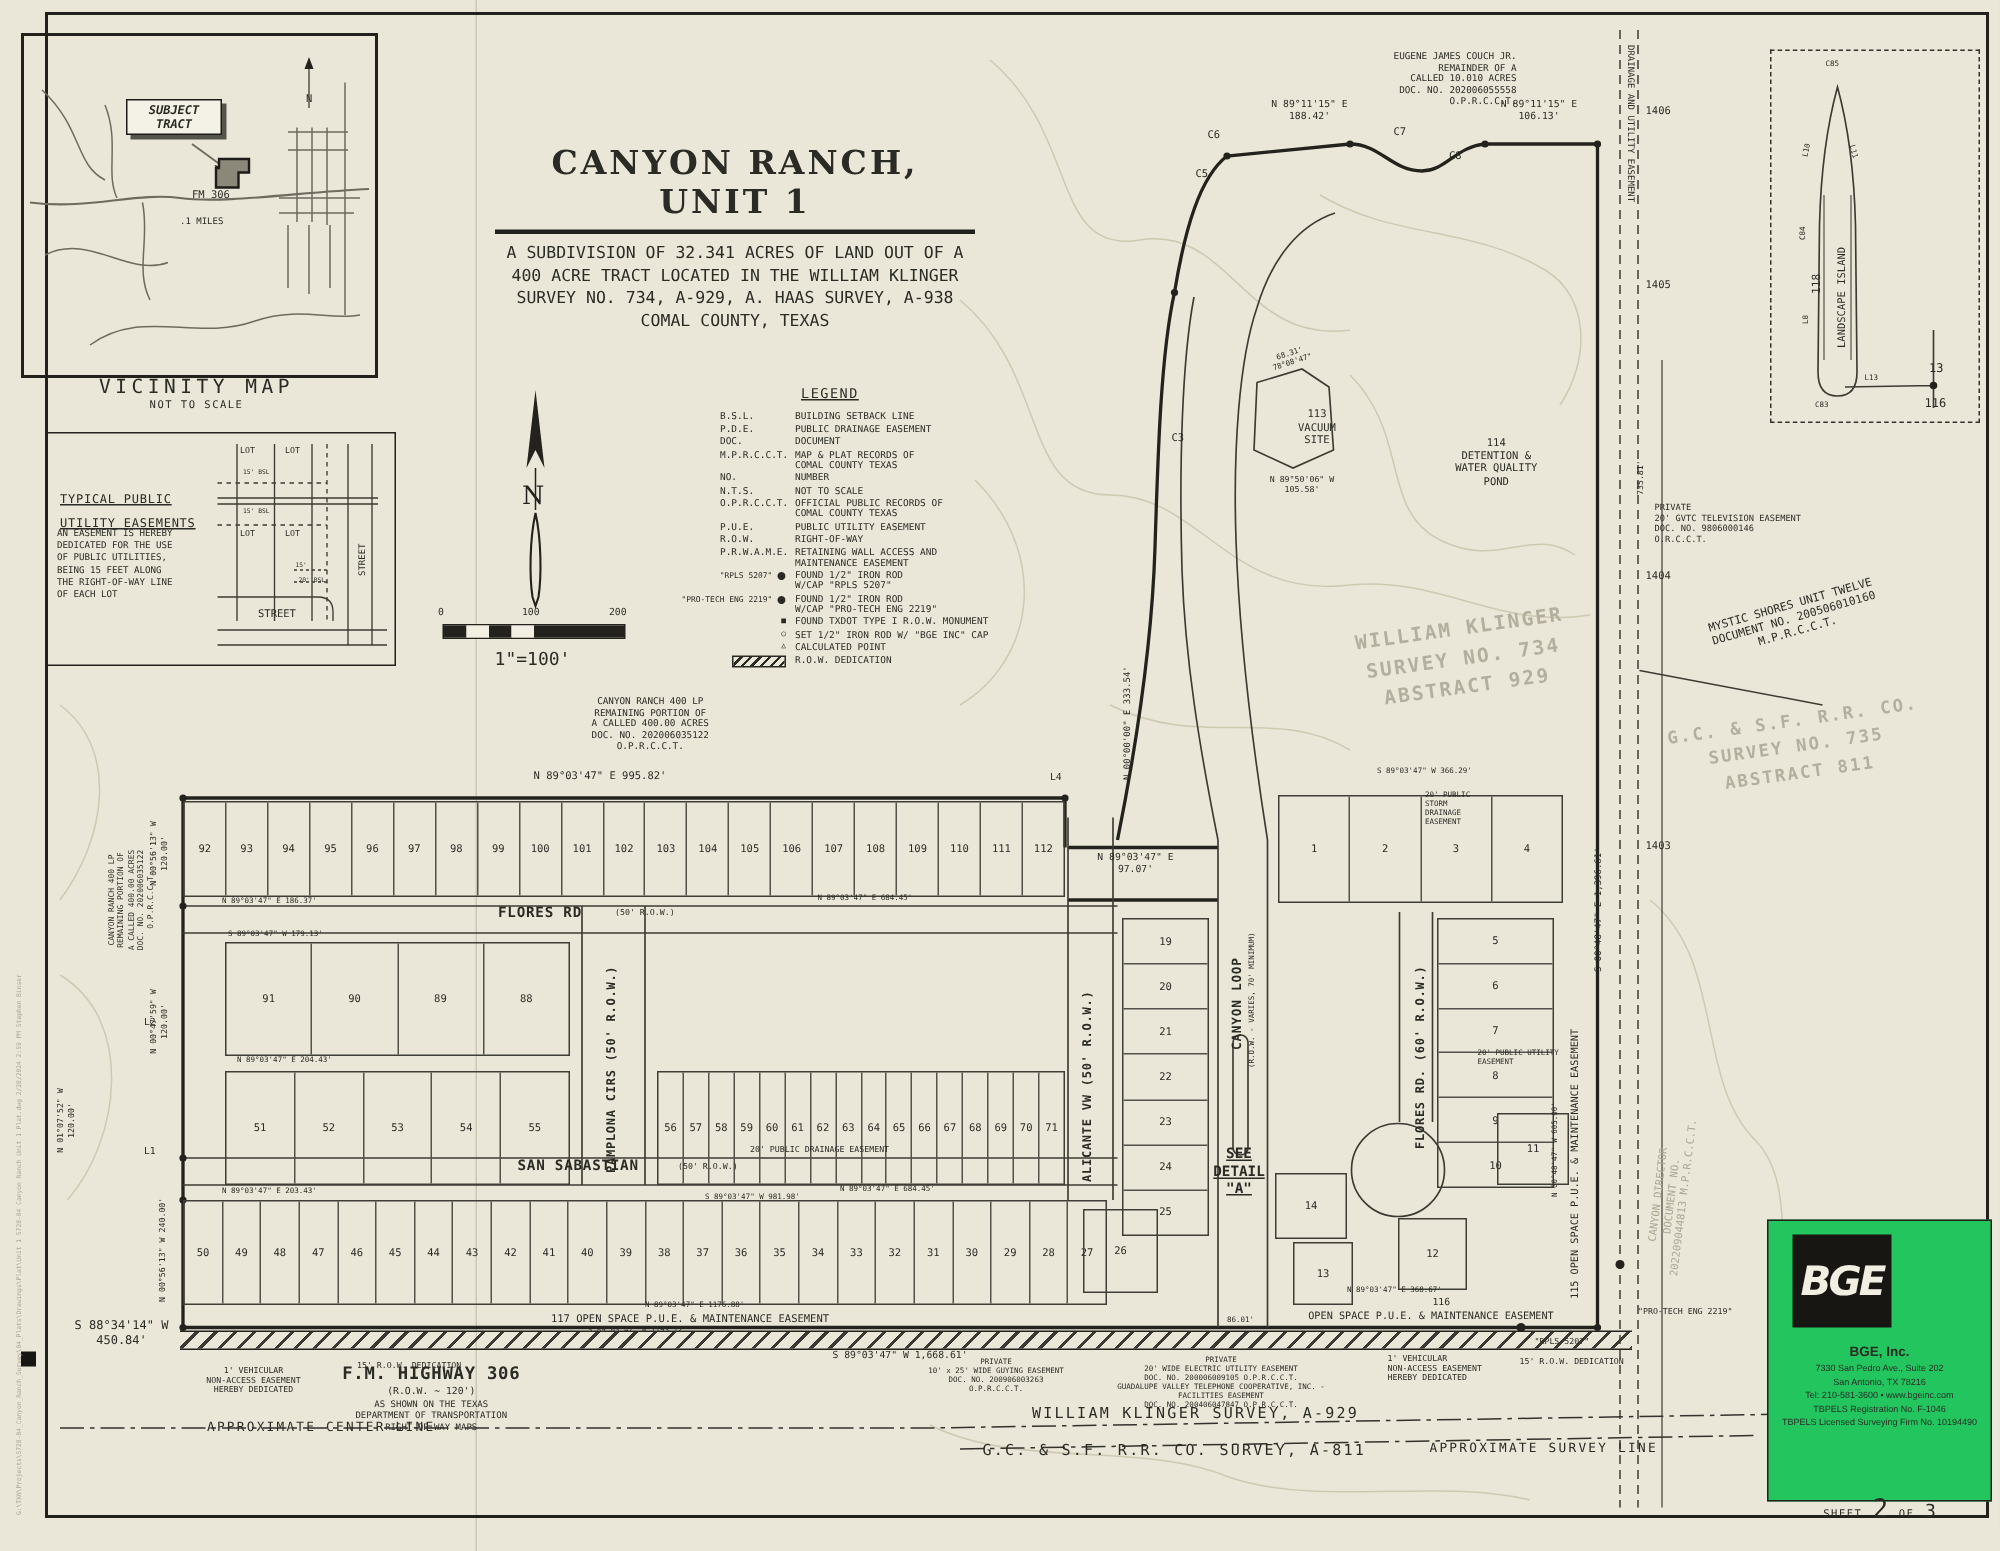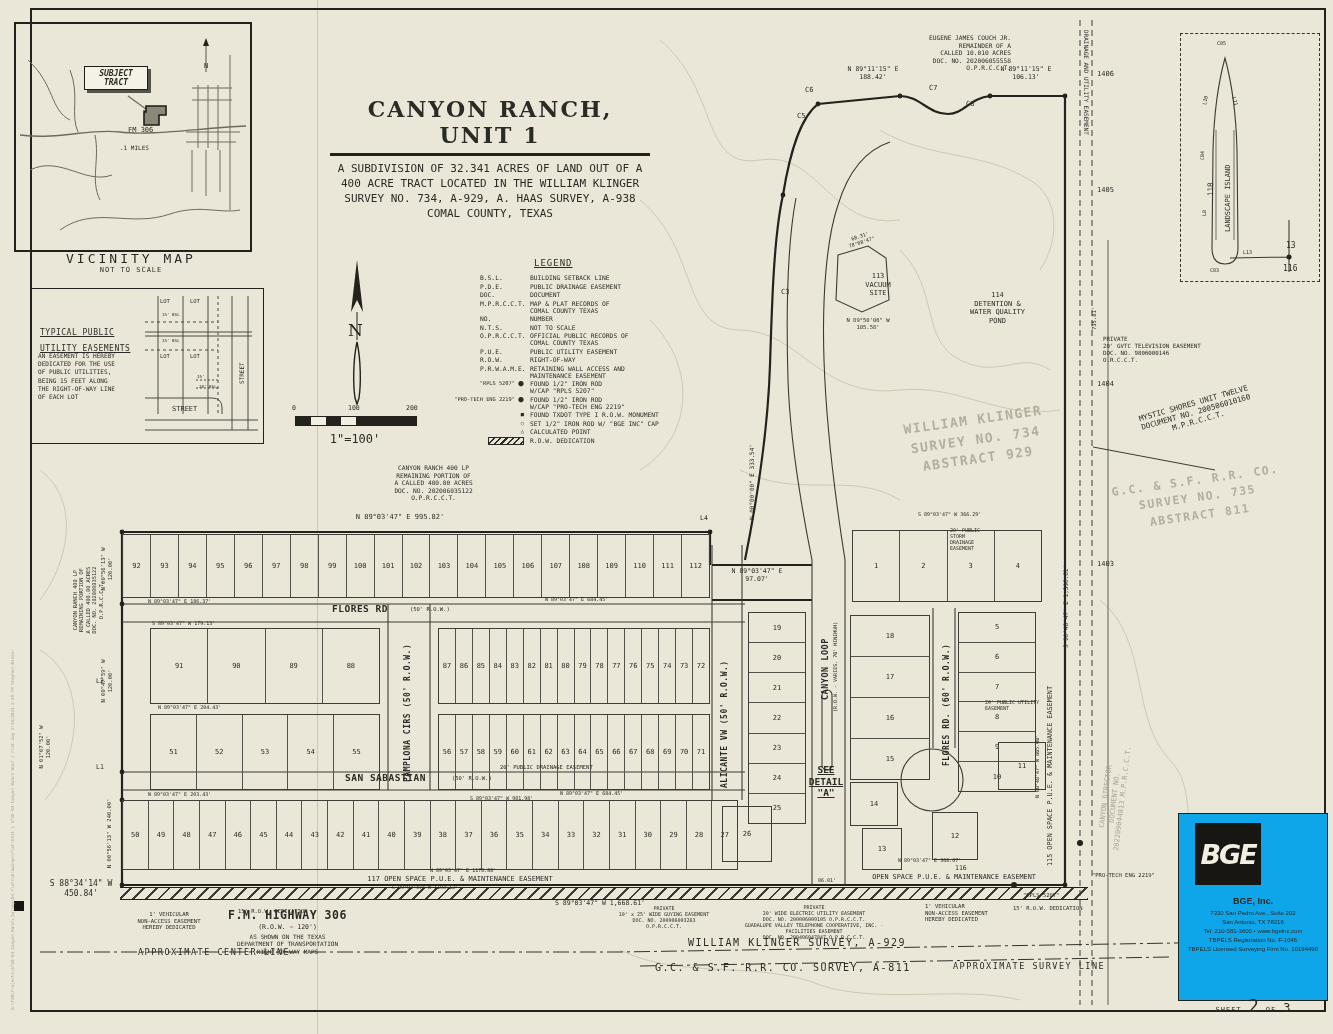--- a/index.html
+++ b/index.html
@@ -50,21 +50,21 @@
   .lot-block.vert{flex-direction:column;}
   .lot{flex:1;display:flex;align-items:center;justify-content:center;font-size:7px;color:#2b2b26;}
   .lot-block:not(.vert) .lot + .lot{border-left:1px solid #52514a;}
   .lot-block.vert .lot + .lot{border-top:1px solid #52514a;}
   
   #row-dedication-strip{position:absolute;left:120px;top:887px;width:968px;height:11px;
       border-top:1.6px solid #22211c;border-bottom:1.6px solid #22211c;
       background:repeating-linear-gradient(135deg,transparent 0 7px,#3a3933 7px 9px);}
   
   #detail-box{position:absolute;left:1180px;top:33px;width:138px;height:247px;border:1.5px dashed #33322c;}
-  #bge-box{position:absolute;left:1178px;top:813px;width:148px;height:186px;border:1.5px solid #22211c;background:#0ea5e9;}
+  #bge-box{position:absolute;left:1178px;top:813px;width:148px;height:186px;border:1.5px solid #22211c;background:#22c55e;}
   #bge-logo{position:absolute;left:16px;top:9px;width:66px;height:62px;background:#171613;display:flex;align-items:center;justify-content:center;}
   #bge-logo span{color:#f2efe2;font-family:"DejaVu Sans","Liberation Sans",sans-serif;font-weight:bold;font-style:italic;font-size:27px;letter-spacing:-2px;}
   #bge-text{position:absolute;left:0;top:82px;width:148px;text-align:center;font-family:"Liberation Sans","DejaVu Sans",sans-serif;}
   #bge-name{font-size:9px;font-weight:bold;margin-bottom:3px;}
   .bge-line{font-size:6px;line-height:1.5;}
   #sheet-row{position:absolute;left:0;top:152px;width:148px;display:flex;justify-content:center;align-items:baseline;gap:7px;margin-top:30px;}
   #sheet-row .small{font-size:7px;letter-spacing:1px;}
   #sheet-row .big{font-size:17px;}
   #sheet-row .med{font-size:12px;}
   #monument-sq{position:absolute;left:14px;top:901px;width:10px;height:10px;background:#171613;}
@@ -348,38 +348,20 @@
         <div class="lot">109</div>
         <div class="lot">110</div>
         <div class="lot">111</div>
         <div class="lot">112</div>
       </div>
       <div class="lot-block" style="left: 150px; top: 628px; width: 230px; height: 76px;">
         <div class="lot">91</div>
         <div class="lot">90</div>
         <div class="lot">89</div>
         <div class="lot">88</div>
-      </div>
-      <div class="lot-block" style="left: 438px; top: 628px; width: 272px; height: 76px;">
-        <div class="lot">87</div>
-        <div class="lot">86</div>
-        <div class="lot">85</div>
-        <div class="lot">84</div>
-        <div class="lot">83</div>
-        <div class="lot">82</div>
-        <div class="lot">81</div>
-        <div class="lot">80</div>
-        <div class="lot">79</div>
-        <div class="lot">78</div>
-        <div class="lot">77</div>
-        <div class="lot">76</div>
-        <div class="lot">75</div>
-        <div class="lot">74</div>
-        <div class="lot">73</div>
-        <div class="lot">72</div>
       </div>
       <div class="lot-block" style="left: 150px; top: 714px; width: 230px; height: 76px;">
         <div class="lot">51</div>
         <div class="lot">52</div>
         <div class="lot">53</div>
         <div class="lot">54</div>
         <div class="lot">55</div>
       </div>
       <div class="lot-block" style="left: 438px; top: 714px; width: 272px; height: 76px;">
         <div class="lot">56</div>
@@ -429,26 +411,20 @@
         <div class="lot">19</div>
         <div class="lot">20</div>
         <div class="lot">21</div>
         <div class="lot">22</div>
         <div class="lot">23</div>
         <div class="lot">24</div>
         <div class="lot">25</div>
       </div>
       <div class="lot-block" style="left: 722px; top: 806px; width: 50px; height: 56px;">
         <div class="lot">26</div>
-      </div>
-      <div class="lot-block vert" style="left: 850px; top: 615px; width: 80px; height: 165px;">
-        <div class="lot">18</div>
-        <div class="lot">17</div>
-        <div class="lot">16</div>
-        <div class="lot">15</div>
       </div>
       <div class="lot-block" style="left: 850px; top: 782px; width: 48px; height: 44px;">
         <div class="lot">14</div>
       </div>
       <div class="lot-block" style="left: 862px; top: 828px; width: 40px; height: 42px;">
         <div class="lot">13</div>
       </div>
       <div class="lot-block vert" style="left: 958px; top: 612px; width: 78px; height: 180px;">
         <div class="lot">5</div>
         <div class="lot">6</div>

